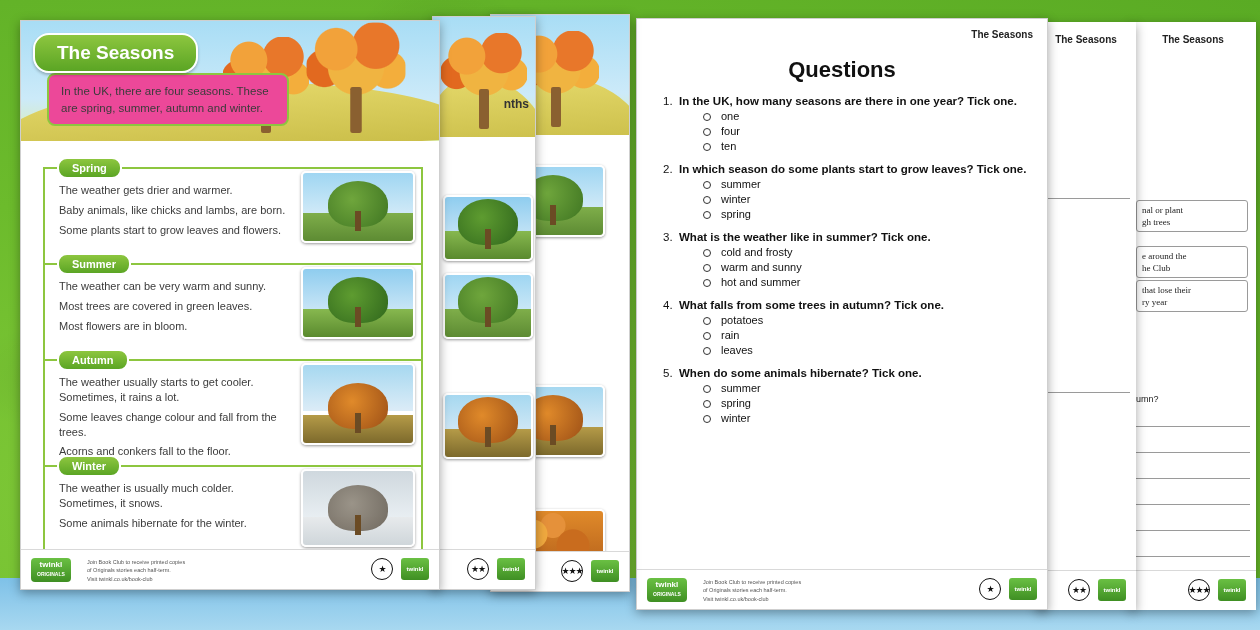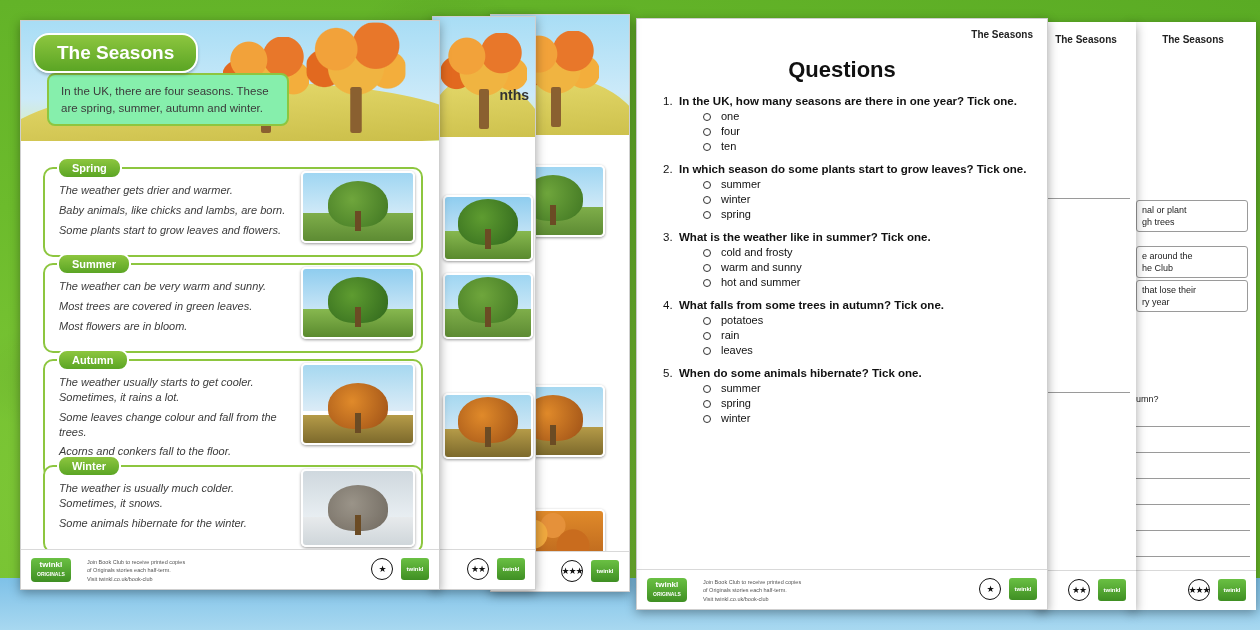--- a/index.html
+++ b/index.html
@@ -82,38 +82,37 @@
     position: absolute; left: 12px; top: 12px;
     background: linear-gradient(180deg,#8dc63f 0%, #5ba524 100%);
     color: #fff; font-weight: bold; font-size: 19px;
     padding: 7px 22px; border-radius: 16px;
     border: 2px solid #ffffff;
     box-shadow: 0 2px 3px rgba(0,0,0,.25);
     z-index: 4;
   }
   .intro-box {
     position: absolute; left: 26px; top: 52px; right: 150px;
-    background: #86efac; border: 2px solid #8dc63f; border-radius: 8px;
+    background: #ec4899; border: 2px solid #8dc63f; border-radius: 8px;
     padding: 8px 12px; font-size: 11.5px; color: #3b3b3b; line-height: 1.45;
     z-index: 3;
   }
 
   .season-block { position: absolute; left: 22px; right: 16px; }
   .season-tag {
     position: absolute; left: 14px; top: -10px;
     background: linear-gradient(180deg,#8dc63f 0%,#5ba524 100%);
     color: #fff; font-size: 11px; font-weight: bold;
     padding: 3px 13px; border-radius: 10px; border: 2px solid #fff;
     z-index: 3;
   }
   .season-card {
-    border: 2px solid #8dc63f; border-radius: 10px;
-    background: #fff; padding: 14px 130px 12px 14px;
+    border: 2px solid #8dc63f; border-radius: 0;
+    background: #fff; padding: 14px 130px 20px 14px;
     min-height: 74px;
-    font-style: italic;
   }
   .season-card p { margin: 0 0 5px 0; font-size: 11px; color: #3b3b3b; line-height: 1.35; }
 
   .photo {
     position: absolute; right: 8px; top: 4px;
     width: 114px; height: 72px; border: 2px solid #fff;
     border-radius: 5px; box-shadow: 0 1px 3px rgba(0,0,0,.4);
     overflow: hidden;
   }
   .photo .ph-sky { position:absolute; left:0; right:0; top:0; height: 46px; }
@@ -182,21 +181,21 @@
   .opt { font-size: 11px; color:#111; margin: 3px 0 0 40px; }
   .opt .circle {
     display:inline-block; width:8px; height:8px; border:1px solid #333; border-radius:50%;
     margin-right: 10px; vertical-align: middle;
   }
 
   
   .ans-head { position:absolute; left:0; right:0; top: 12px; text-align:center; font-size: 10px; font-weight:bold; color:#222; }
   .ans-box {
     position:absolute; border:1px solid #9a9a9a; border-radius:3px;
-    font-size: 9px; color:#222; padding: 3px 5px; line-height:1.35; background:#fff;
+    font-size: 9px; color:#222; padding: 3px 5px; line-height:1.35; background:#fff;font-family:Liberation Serif, serif;
   }
   .ans-line { position:absolute; border-bottom: 1px solid #9a9a9a; height:0; }
 
   .edge-shadow { position:absolute; top:0; bottom:0; width: 8px; background: linear-gradient(90deg, rgba(0,0,0,.22), rgba(0,0,0,0)); }
 </style>
 </head>
 <body>
 
 <div id="bg"></div>
 <div id="bg-bottom"></div>
@@ -341,21 +340,21 @@
 </div>
 
 <div class="sheet info-sheet" style="left:432px; top:16px; width:104px; height:574px;">
   <div class="sky">
     <div class="hill"></div>
     <div class="tree" style="left:8px;">
       <div class="crown"></div>
       <div class="trunk"></div>
     </div>
   </div>
-  <div style="position:absolute; right:6px; top:70px; font-size:14px; font-weight:bold; color:#333;">nths</div>
+  <div style="position:absolute; right:6px; top:80px; font-size:12px; font-weight:bold; color:#333;">nths</div>
   <div class="photo ph-summer" style="left:10px; top:178px; width:90px; height:66px;">
     <div class="ph-sky"></div>
     <div class="ph-ground"></div>
     <div class="ph-tree"></div>
     <div class="ph-trunk"></div>
   </div>
   <div class="photo ph-spring" style="left:10px; top:256px; width:90px; height:66px;">
     <div class="ph-sky"></div>
     <div class="ph-ground"></div>
     <div class="ph-tree"></div>

